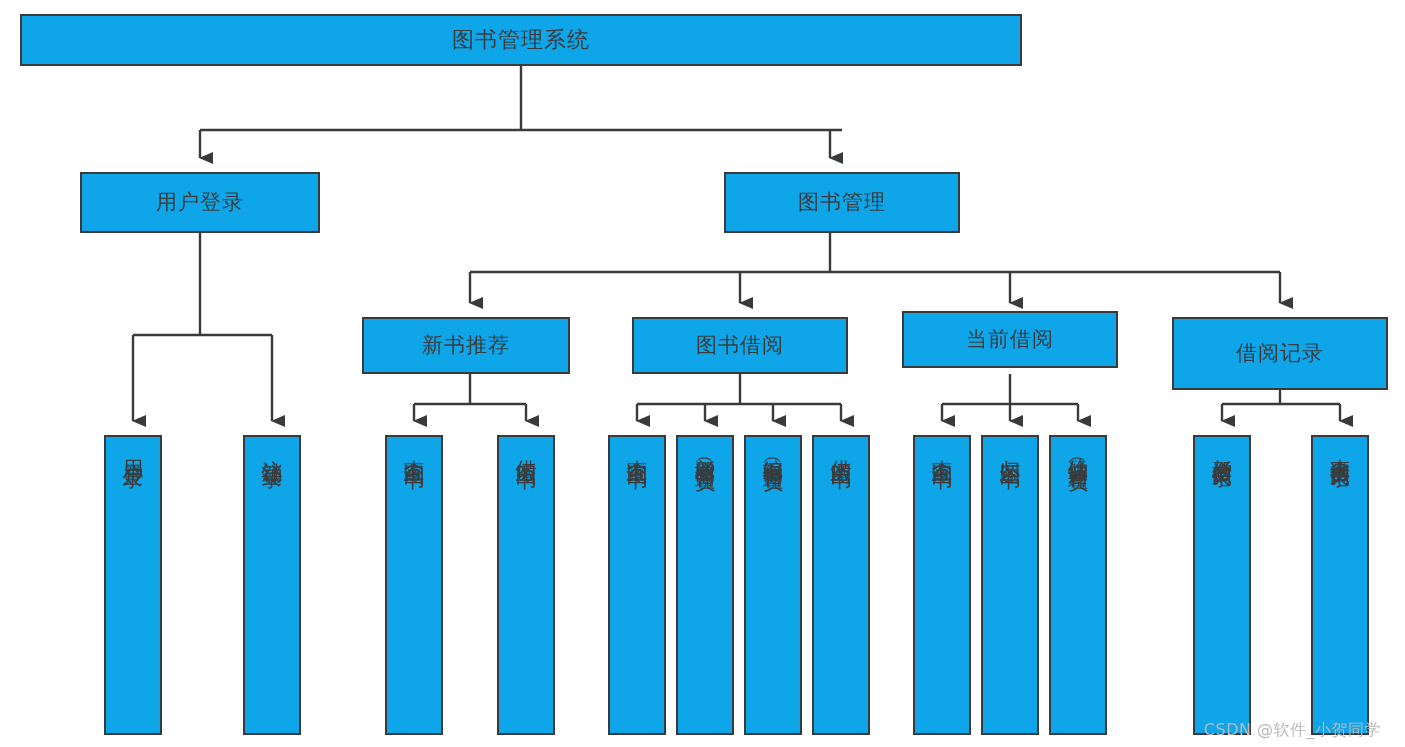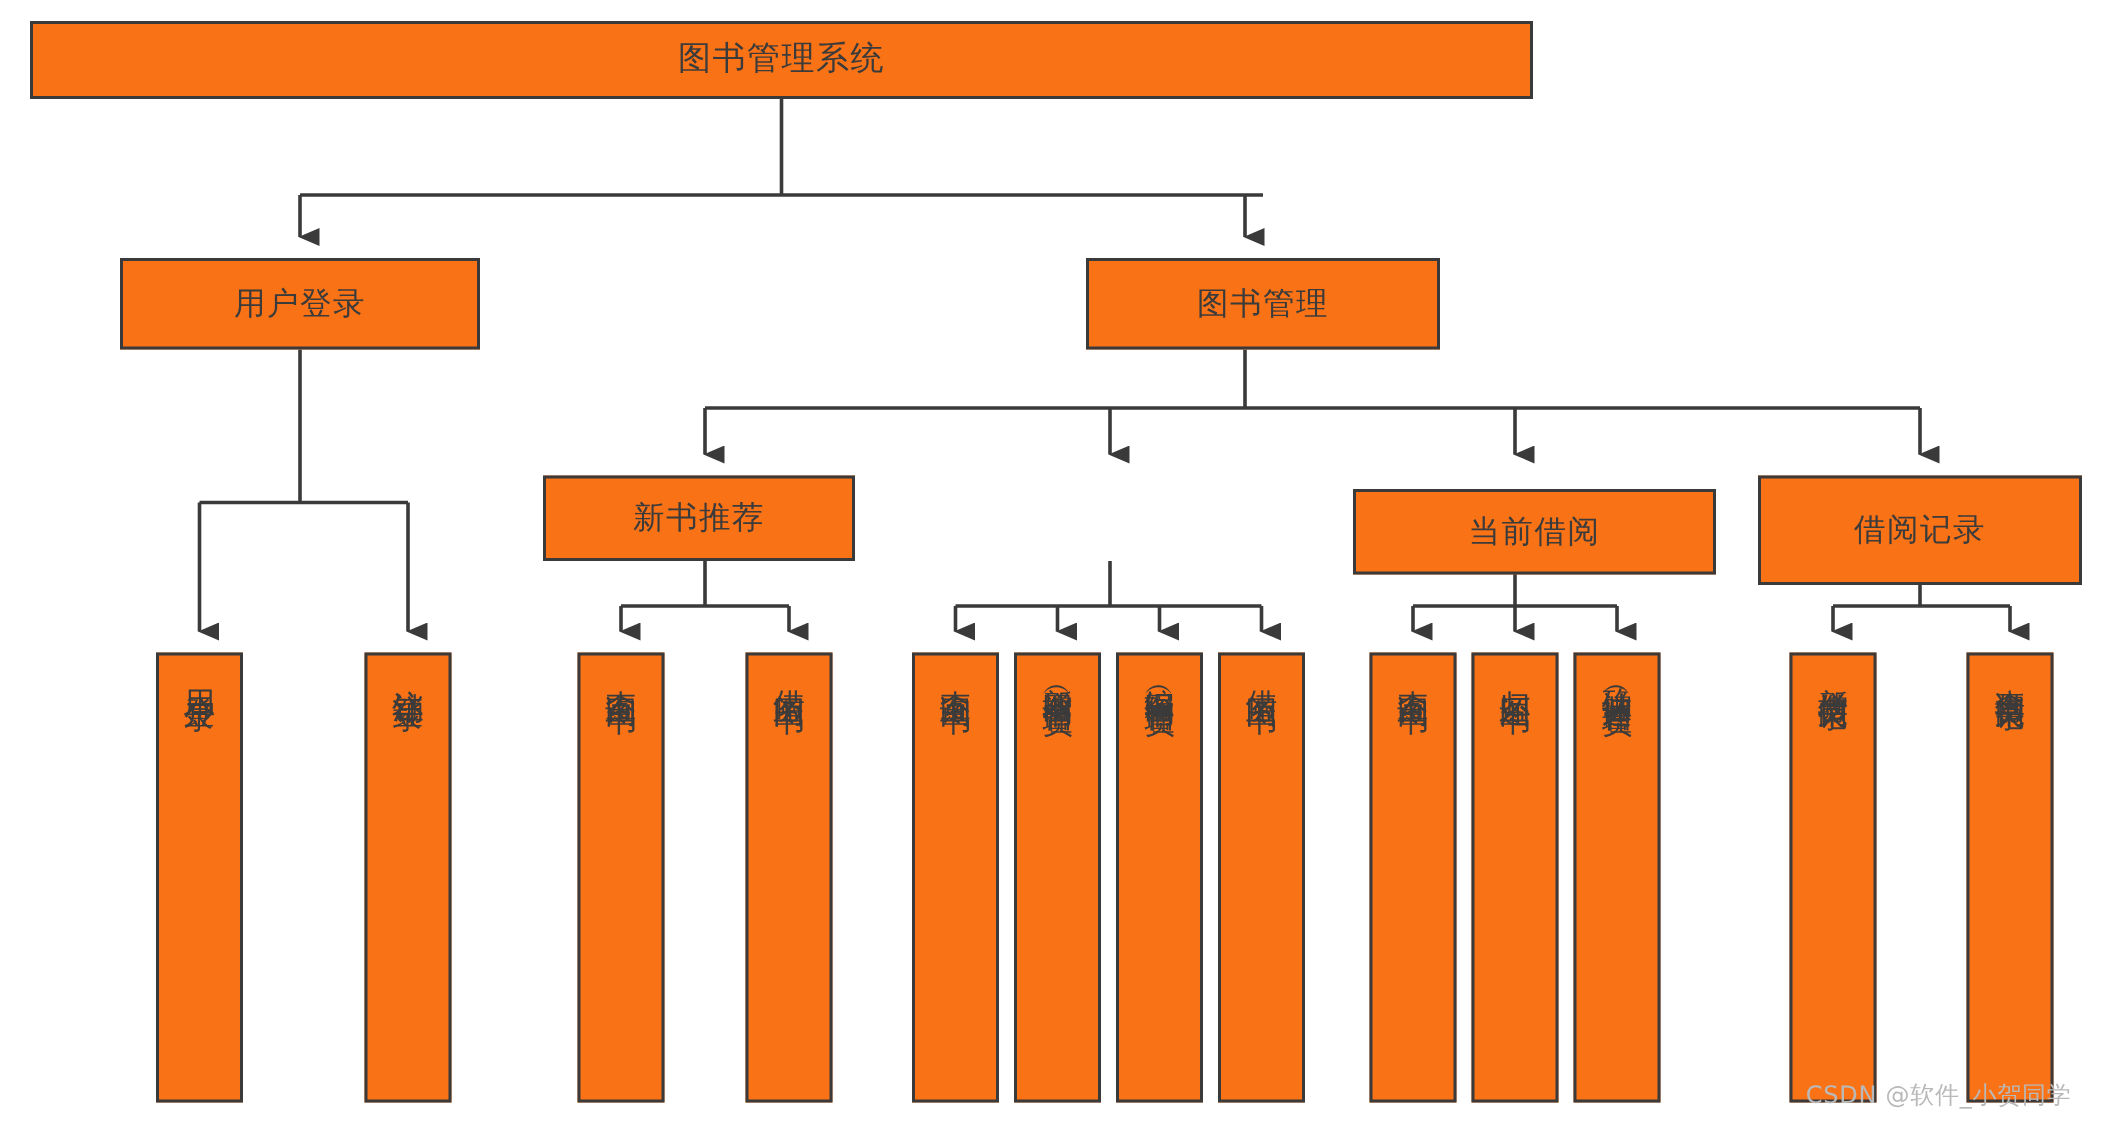--- a/index.html
+++ b/index.html
@@ -10,21 +10,21 @@
     font-family:"DejaVu Sans","Liberation Sans",sans-serif;
     overflow:hidden;
     position:relative;
   }
   #canvas{position:absolute;left:0;top:0;width:1405px;height:747px;}
   svg.edges{position:absolute;left:0;top:0;width:1405px;height:747px;pointer-events:none;}
 
   .node{
     position:absolute;
     box-sizing:border-box;
-    background:#f97316;
+    background:#0ea5e9;
     border:2px solid #3a3a3a;
     display:flex;
     align-items:center;
     justify-content:center;
     color:#2b2b2b;
   }
   .node .label{
     font-size:21px;
     line-height:1.25;
     letter-spacing:1px;
@@ -122,21 +122,24 @@
   <div class="node" style="left:80px;top:172px;width:240px;height:61px;">
     <span class="label">用户登录</span>
   </div>
   <div class="node" style="left:712px;top:172px;width:236px;height:61px;margin-left:12px;">
     <span class="label">图书管理</span>
   </div>
 
   <div class="node" style="left:362px;top:317px;width:208px;height:57px;">
     <span class="label">新书推荐</span>
   </div>
-  <div class="node" style="left:902px;top:326px;width:242px;height:57px;">
+  <div class="node" style="left:632px;top:317px;width:216px;height:57px;">
+    <span class="label">图书借阅</span>
+  </div>
+  <div class="node" style="left:902px;top:311px;width:216px;height:57px;">
     <span class="label">当前借阅</span>
   </div>
   <div class="node" style="left:1172px;top:317px;width:216px;height:73px;justify-content:center;">
     <span class="label">借阅记录</span>
   </div>
 
   <div class="node leaf" style="left:104px;top:435px;width:58px;height:300px;">
     <span class="label">用户登录</span>
   </div>
   <div class="node leaf" style="left:243px;top:435px;width:58px;height:300px;">

